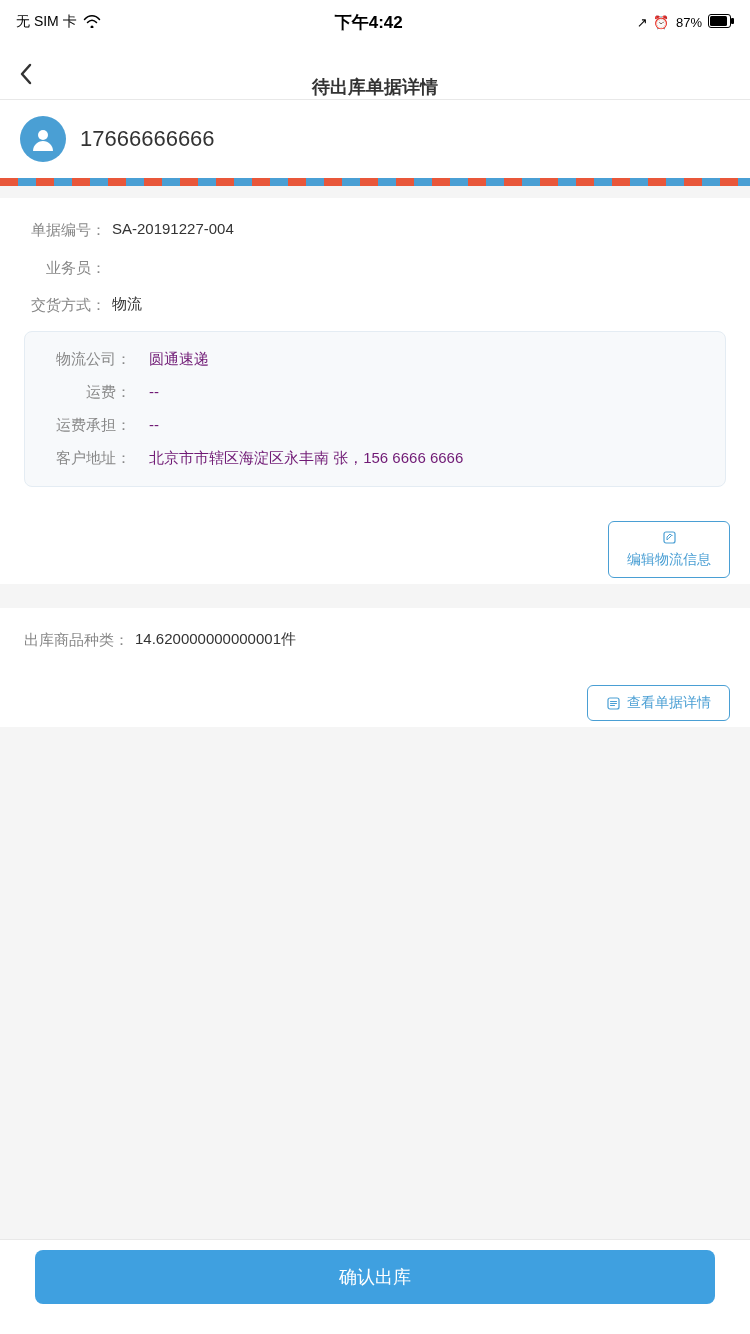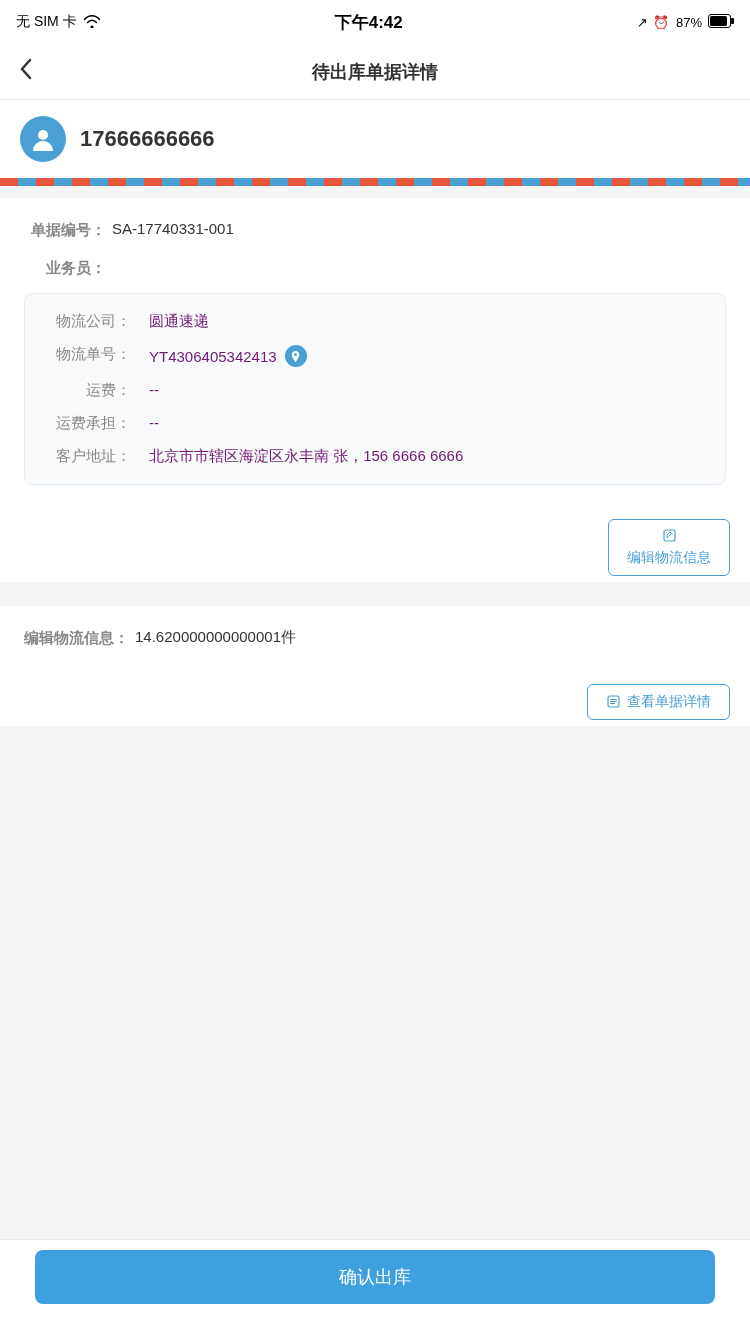--- a/index.html
+++ b/index.html
@@ -26,21 +26,21 @@
     }
     .status-left { font-size: 14px; color: #000; display: flex; align-items: center; gap: 6px; }
     .status-center { font-size: 17px; font-weight: 600; color: #000; }
     .status-right { display: flex; align-items: center; gap: 6px; font-size: 13px; color: #000; }
 
     
     .nav-bar {
       background: #fff;
       height: 56px;
       display: flex;
-      align-items: center;
+      align-items: flex-end;
       padding: 0 20px;
       border-bottom: 1px solid #e8e8e8;
       position: relative;
     }
     .back-btn {
       font-size: 22px;
       color: #333;
       cursor: pointer;
       padding: 8px;
       margin-left: -8px;
@@ -68,21 +68,21 @@
       border-radius: 50%;
       background: #4a9fd4;
       display: flex;
       align-items: center;
       justify-content: center;
       flex-shrink: 0;
     }
     .avatar svg { width: 28px; height: 28px; fill: #fff; }
     .customer-phone {
       font-size: 22px;
-      font-weight: 700;
+      font-weight: 400;
       color: #333;
     }
 
     
     .dashed-divider {
       height: 8px;
       background: repeating-linear-gradient(
         90deg,
         #e8573a 0px, #e8573a 18px,
         #4a9fd4 18px, #4a9fd4 36px,
@@ -105,21 +105,20 @@
       line-height: 1.5;
     }
     .info-row:last-child { margin-bottom: 0; }
     .info-label {
       color: #888;
       font-size: 15px;
       min-width: 82px;
       text-align: right;
       flex-shrink: 0;
       padding-top: 1px;
-      font-weight: bold;
     }
     .info-value {
       color: #333;
       font-size: 15px;
       margin-left: 6px;
       flex: 1;
     }
 
     
     .logistics-card {
@@ -289,42 +288,34 @@
     </svg>
   </div>
   <div class="customer-phone">17666666666</div>
 </div>
 
 <div class="dashed-divider"></div>
 
 <div class="section">
   <div class="info-row">
     <span class="info-label">单据编号：</span>
-    <span class="info-value">SA-17740331-001</span>
+    <span class="info-value">SA-20191227-004</span>
   </div>
   <div class="info-row">
     <span class="info-label">业务员：</span>
+  </div>
+  <div class="info-row">
+    <span class="info-label">交货方式：</span>
+    <span class="info-value">物流</span>
   </div>
 
   <div class="logistics-card">
     <div class="logistics-row">
       <span class="logistics-label">物流公司：</span>
       <span class="logistics-value">圆通速递</span>
-    </div>
-    <div class="logistics-row">
-      <span class="logistics-label">物流单号：</span>
-      <span class="logistics-value">
-        <span>YT4306405342413</span>
-        <span class="tracking-icon">
-          <svg viewBox="0 0 14 14">
-            <path d="M7 1C4.8 1 3 2.8 3 5c0 3 4 8 4 8s4-5 4-8c0-2.2-1.8-4-4-4z" fill="#fff"></path>
-            <circle cx="7" cy="5" r="1.5" fill="#3fa0e0"></circle>
-          </svg>
-        </span>
-      </span>
     </div>
     <div class="logistics-row">
       <span class="logistics-label">运费：</span>
       <span class="logistics-value">--</span>
     </div>
     <div class="logistics-row">
       <span class="logistics-label">运费承担：</span>
       <span class="logistics-value">--</span>
     </div>
     <div class="logistics-row">
@@ -342,21 +333,21 @@
       <path d="M9 4.5l1.5 1.5" stroke="#4a9fd4" stroke-width="1" fill="none"></path>
     </svg>
     <span>编辑物流信息</span>
   </button>
 </div>
 
 <div class="section-gap"></div>
 
 <div class="product-section">
   <div class="info-row">
-    <span class="info-label">编辑物流信息：</span>
+    <span class="info-label">出库商品种类：</span>
     <span class="info-value">14.620000000000001件</span>
   </div>
 </div>
 
 <div class="view-detail-row">
   <button class="view-detail-btn">
     <svg viewBox="0 0 15 15">
       <rect x="2" y="2" width="11" height="11" rx="2" stroke="#4a9fd4" stroke-width="1.2" fill="none"></rect>
       <line x1="4.5" y1="5.5" x2="10.5" y2="5.5" stroke="#4a9fd4" stroke-width="1" stroke-linecap="round"></line>
       <line x1="4.5" y1="7.5" x2="10.5" y2="7.5" stroke="#4a9fd4" stroke-width="1" stroke-linecap="round"></line>

